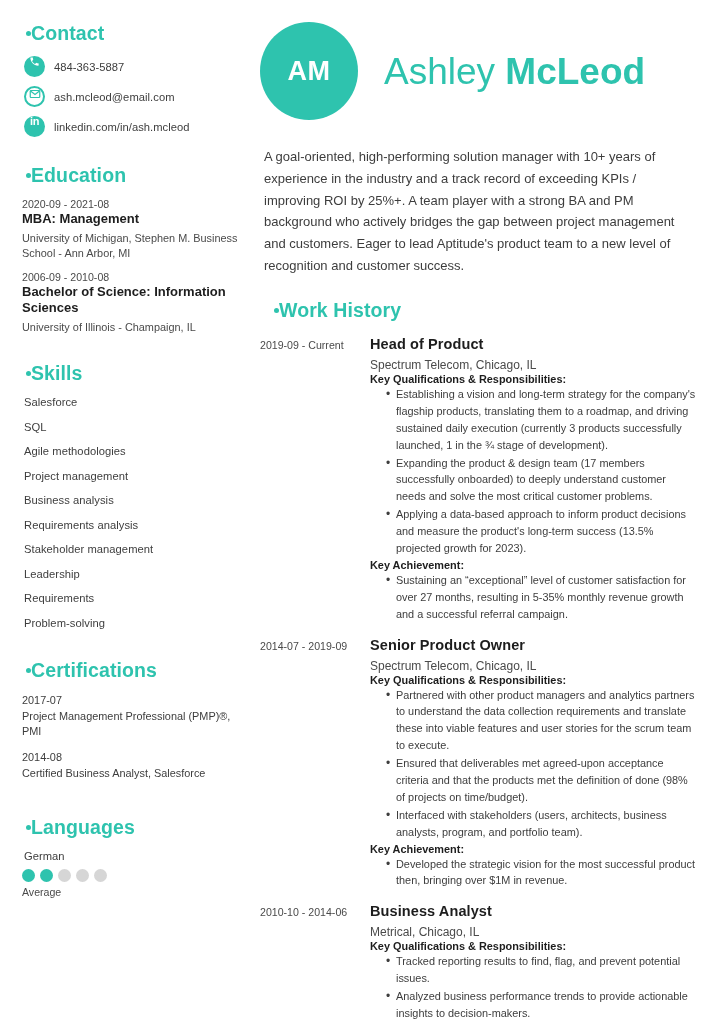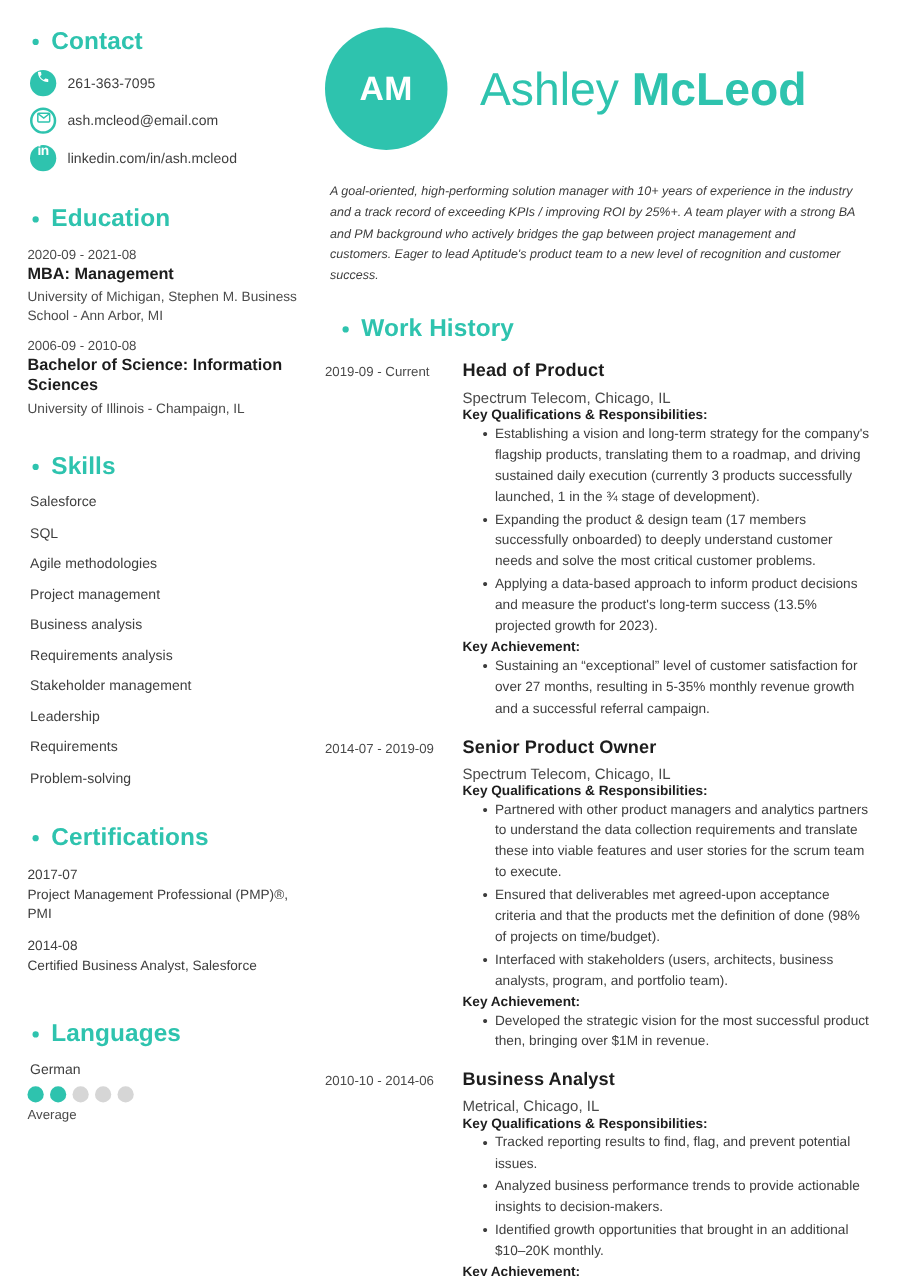--- a/index.html
+++ b/index.html
@@ -24,21 +24,21 @@
   
   .sidebar {
     width: 256px;
     padding: 22px 18px 0 22px;
     flex: 0 0 256px;
   }
 
   .sec-head {
     display: flex;
     align-items: center;
-    gap: 10px;
+    gap: 0;
     color: #2ec3ae;
     font-size: 19.5px;
     font-weight: bold;
     letter-spacing: .1px;
     margin: 0 0 11px 4px;
   }
   .sec-head .dot {
     width: 5px; height: 5px; border-radius: 50%;
     background: #2ec3ae;
     flex: 0 0 5px;
@@ -163,25 +163,24 @@
   .name {
     font-size: 37px;
     color: #2ec3ae;
     line-height: 1;
     white-space: nowrap;
   }
   .name .first { font-weight: 300; }
   .name .last  { font-weight: bold; }
 
   .summary {
-    font-size: 10px;
+    font-size: 13px;
     line-height: 1.68;
     color: #3d3d3d;
     margin: 0 10px 22px 4px;
-    font-style: italic;
   }
 
   .wh-head { margin-left: 14px; margin-bottom: 14px; }
 
   .job {
     display: flex;
     margin-bottom: 12px;
   }
   .job .dates {
     flex: 0 0 110px;
@@ -241,21 +240,21 @@
       <span class="dot"></span>
       <span>Contact</span>
     </div>
     <div class="contact-list">
       <div class="contact-row">
         <span class="c-icon">
           <svg width="11" height="11" viewBox="0 0 24 24" fill="currentColor" aria-hidden="true">
             <path d="M6.6 10.8c1.4 2.8 3.8 5.2 6.6 6.6l2.2-2.2c.3-.3.7-.4 1-.2 1.2.4 2.4.6 3.6.6.6 0 1 .4 1 1V20c0 .6-.4 1-1 1C10.6 21 3 13.4 3 4c0-.6.4-1 1-1h3.5c.6 0 1 .4 1 1 0 1.3.2 2.5.6 3.6.1.3 0 .7-.2 1l-2.3 2.2z"></path>
           </svg>
         </span>
-        <span class="contact-text">261-363-7095</span>
+        <span class="contact-text">484-363-5887</span>
       </div>
       <div class="contact-row">
         <span class="c-icon outline">
           <svg width="12" height="12" viewBox="0 0 24 24" fill="none" stroke="currentColor" stroke-width="2.4" aria-hidden="true">
             <rect x="2.5" y="5" width="19" height="14" rx="1.5"></rect>
             <path d="M3 6l9 7 9-7"></path>
           </svg>
         </span>
         <span class="contact-text">ash.mcleod@email.com</span>
       </div>

